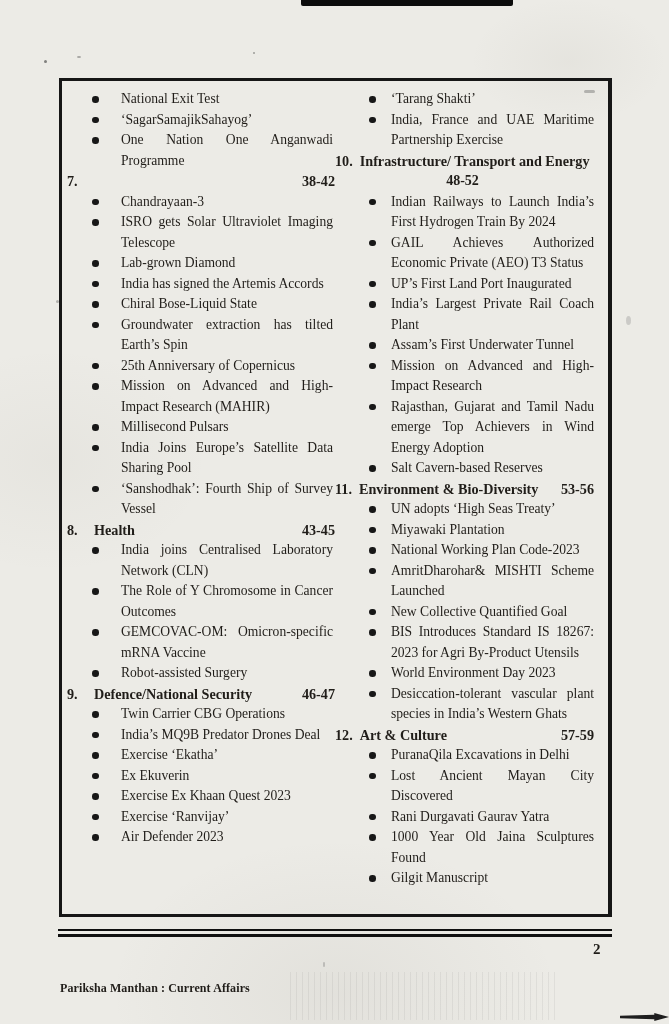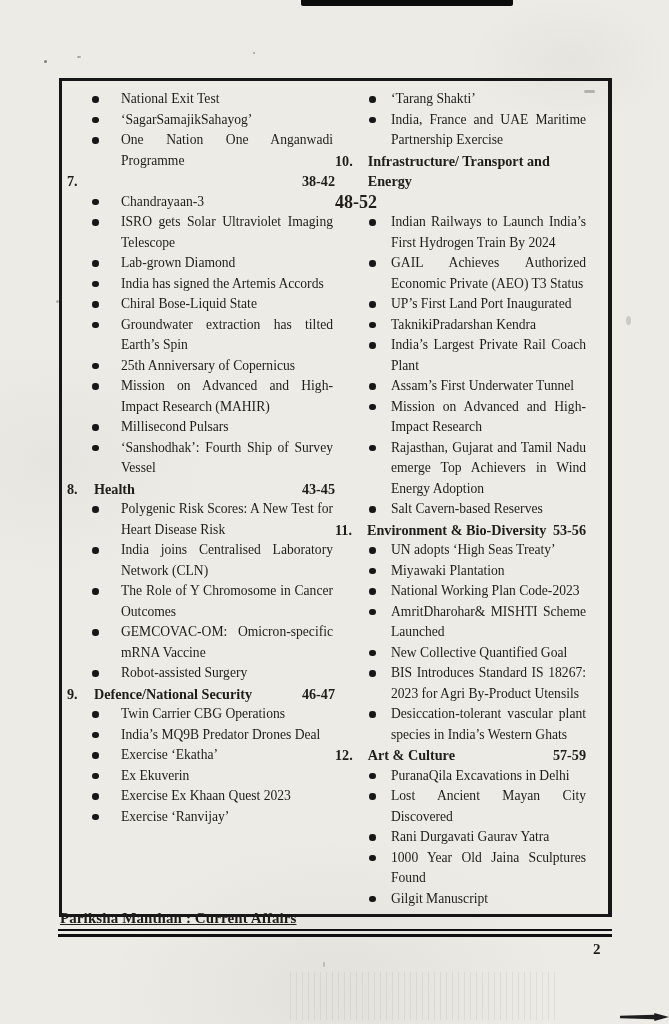--- a/index.html
+++ b/index.html
@@ -28,44 +28,44 @@
   .sp5 { left:626px; top:316px; width:5px; height:9px; background:rgba(120,120,120,.28); }
   .sp6 { left:56px; top:300px; width:3px; height:3px; background:rgba(70,70,70,.35); }
   .sp7 { left:323px; top:962px; width:2px; height:5px; background:rgba(100,100,100,.3); border-radius:1px; }
   .streaks { position:absolute; left:290px; top:972px; width:270px; height:48px;
     background:repeating-linear-gradient(90deg, rgba(110,110,110,.10) 0 1px, transparent 1px 6px); }
 
   
   .content-box {
     position:absolute; left:59px; top:78px; width:553px; height:839px;
     border:3px solid #161616; border-right-width:4px;
-    display:flex; padding:8px 16px 0 5px;font-family:Liberation Serif, serif;
+    display:flex; padding:8px 8px 0 5px;font-family:Liberation Serif, serif;
   }
   .col { display:block; }
   .col--left  { flex:0 0 268px; width:268px; }
   .col--right { flex:1 1 auto; padding-right:6px; }
 
   .entry { position:relative; font-size:13.6px; line-height:20.5px; text-align:justify; }
   .col--left  .entry { padding-left:54px; padding-right:2px; }
   .col--right .entry { padding-left:56px; }
   .bullet { position:absolute; width:6.5px; height:6.5px; border-radius:50%; background:#171717; top:7px; }
   .col--left  .bullet { left:25px; }
   .col--right .bullet { left:34px; }
 
   .sec { display:flex; align-items:baseline; font-weight:bold; font-size:14.2px; line-height:20.5px; }
   .col--left  .sec .num { flex:0 0 27px; }
-  .col--right .sec .num { flex:0 0 auto; margin-right:15px; }
+  .col--right .sec .num { flex:0 0 auto; margin-right:7px; }
   .sec .title { flex:0 1 auto; }
   .sec .pages { margin-left:auto; padding-left:6px; white-space:nowrap;text-align:center; }
-  .pages-line { font-weight:bold; font-size:18px; line-height:20.5px; text-align:left; padding-right:4px; }
+  .pages-line { font-weight:bold; font-size:14px; line-height:20.5px; text-align:center; padding-right:4px; }
 
   
   .footer-rule { position:absolute; left:58px; top:929px; width:554px; height:8px;
     border-top:2px solid #101010; border-bottom:3px solid #101010; }
-  .footer-title { position:absolute; left:60px; top:910px; font-weight:bold; font-size:15px; letter-spacing:.1px;text-decoration:underline; }
+  .footer-title { position:absolute; left:60px; top:981px; font-weight:bold; font-size:12px; letter-spacing:.1px; }
   .page-num { position:absolute; left:593px; top:941px; font-weight:bold; font-size:15px; }
 </style>
 </head>
 <body>
 
 <div class="bar-top"></div>
 <div class="speck sp1"></div>
 <div class="speck sp2"></div>
 <div class="speck sp3"></div>
 <div class="speck sp4"></div>
@@ -86,71 +86,72 @@
       </div>
       <div class="entry"><span class="bullet"></span><span class="itxt">Chandrayaan-3</span></div>
       <div class="entry"><span class="bullet"></span><span class="itxt">ISRO gets Solar Ultraviolet Imaging Telescope</span></div>
       <div class="entry"><span class="bullet"></span><span class="itxt">Lab-grown Diamond</span></div>
       <div class="entry"><span class="bullet"></span><span class="itxt">India has signed the Artemis Accords</span></div>
       <div class="entry"><span class="bullet"></span><span class="itxt">Chiral Bose-Liquid State</span></div>
       <div class="entry"><span class="bullet"></span><span class="itxt">Groundwater extraction has tilted Earth’s Spin</span></div>
       <div class="entry"><span class="bullet"></span><span class="itxt">25th Anniversary of Copernicus</span></div>
       <div class="entry"><span class="bullet"></span><span class="itxt">Mission on Advanced and High-Impact Research (MAHIR)</span></div>
       <div class="entry"><span class="bullet"></span><span class="itxt">Millisecond Pulsars</span></div>
+      <div class="entry"><span class="bullet"></span><span class="itxt">India Joins Europe’s Satellite Data Sharing Pool</span></div>
       <div class="entry"><span class="bullet"></span><span class="itxt">‘Sanshodhak’: Fourth Ship of Survey Vessel</span></div>
       <div class="sec">
         <span class="num">8.</span>
         <span class="title">Health</span>
         <span class="pages">43-45</span>
       </div>
-      <div class="entry"><span class="bullet"></span><span class="itxt">Polygenic Risk Scores: A New Test for Heart Disease Risk</span></div>
       <div class="entry"><span class="bullet"></span><span class="itxt">India joins Centralised Laboratory Network (CLN)</span></div>
       <div class="entry"><span class="bullet"></span><span class="itxt">The Role of Y Chromosome in Cancer Outcomes</span></div>
       <div class="entry"><span class="bullet"></span><span class="itxt">GEMCOVAC-OM: Omicron-specific mRNA Vaccine</span></div>
       <div class="entry"><span class="bullet"></span><span class="itxt">Robot-assisted Surgery</span></div>
       <div class="sec">
         <span class="num">9.</span>
         <span class="title">Defence/National Security</span>
         <span class="pages">46-47</span>
       </div>
       <div class="entry"><span class="bullet"></span><span class="itxt">Twin Carrier CBG Operations</span></div>
       <div class="entry"><span class="bullet"></span><span class="itxt">India’s MQ9B Predator Drones Deal</span></div>
       <div class="entry"><span class="bullet"></span><span class="itxt">Exercise ‘Ekatha’</span></div>
       <div class="entry"><span class="bullet"></span><span class="itxt">Ex Ekuverin</span></div>
       <div class="entry"><span class="bullet"></span><span class="itxt">Exercise Ex Khaan Quest 2023</span></div>
       <div class="entry"><span class="bullet"></span><span class="itxt">Exercise ‘Ranvijay’</span></div>
+      <div class="entry"><span class="bullet"></span><span class="itxt">Air Defender 2023</span></div>
     </div>
   <div class="col col--right">
       <div class="entry"><span class="bullet"></span><span class="itxt">‘Tarang Shakti’</span></div>
       <div class="entry"><span class="bullet"></span><span class="itxt">India, France and UAE Maritime Partnership Exercise</span></div>
       <div class="sec">
         <span class="num">10.</span>
         <span class="title">Infrastructure/ Transport and Energy</span>
       </div>
       <div class="pages-line">48-52</div>
       <div class="entry"><span class="bullet"></span><span class="itxt">Indian Railways to Launch India’s First Hydrogen Train By 2024</span></div>
       <div class="entry"><span class="bullet"></span><span class="itxt">GAIL Achieves Authorized Economic Private (AEO) T3 Status</span></div>
       <div class="entry"><span class="bullet"></span><span class="itxt">UP’s First Land Port Inaugurated</span></div>
-      <div class="entry"><span class="bullet"></span><span class="itxt">TaknikiPradarshan Kendra</span></div>
       <div class="entry"><span class="bullet"></span><span class="itxt">India’s Largest Private Rail Coach Plant</span></div>
       <div class="entry"><span class="bullet"></span><span class="itxt">Assam’s First Underwater Tunnel</span></div>
       <div class="entry"><span class="bullet"></span><span class="itxt">Mission on Advanced and High-Impact Research</span></div>
       <div class="entry"><span class="bullet"></span><span class="itxt">Rajasthan, Gujarat and Tamil Nadu emerge Top Achievers in Wind Energy Adoption</span></div>
       <div class="entry"><span class="bullet"></span><span class="itxt">Salt Cavern-based Reserves</span></div>
       <div class="sec">
         <span class="num">11.</span>
         <span class="title">Environment &amp; Bio-Diversity</span>
         <span class="pages">53-56</span>
       </div>
       <div class="entry"><span class="bullet"></span><span class="itxt">UN adopts ‘High Seas Treaty’</span></div>
       <div class="entry"><span class="bullet"></span><span class="itxt">Miyawaki Plantation</span></div>
       <div class="entry"><span class="bullet"></span><span class="itxt">National Working Plan Code-2023</span></div>
       <div class="entry"><span class="bullet"></span><span class="itxt">AmritDharohar&amp; MISHTI Scheme Launched</span></div>
       <div class="entry"><span class="bullet"></span><span class="itxt">New Collective Quantified Goal</span></div>
       <div class="entry"><span class="bullet"></span><span class="itxt">BIS Introduces Standard IS 18267: 2023 for Agri By-Product Utensils</span></div>
+      <div class="entry"><span class="bullet"></span><span class="itxt">World Environment Day 2023</span></div>
       <div class="entry"><span class="bullet"></span><span class="itxt">Desiccation-tolerant vascular plant species in India’s Western Ghats</span></div>
       <div class="sec">
         <span class="num">12.</span>
         <span class="title">Art &amp; Culture</span>
         <span class="pages">57-59</span>
       </div>
       <div class="entry"><span class="bullet"></span><span class="itxt">PuranaQila Excavations in Delhi</span></div>
       <div class="entry"><span class="bullet"></span><span class="itxt">Lost Ancient Mayan City Discovered</span></div>
       <div class="entry"><span class="bullet"></span><span class="itxt">Rani Durgavati Gaurav Yatra</span></div>
       <div class="entry"><span class="bullet"></span><span class="itxt">1000 Year Old Jaina Sculptures Found</span></div>

